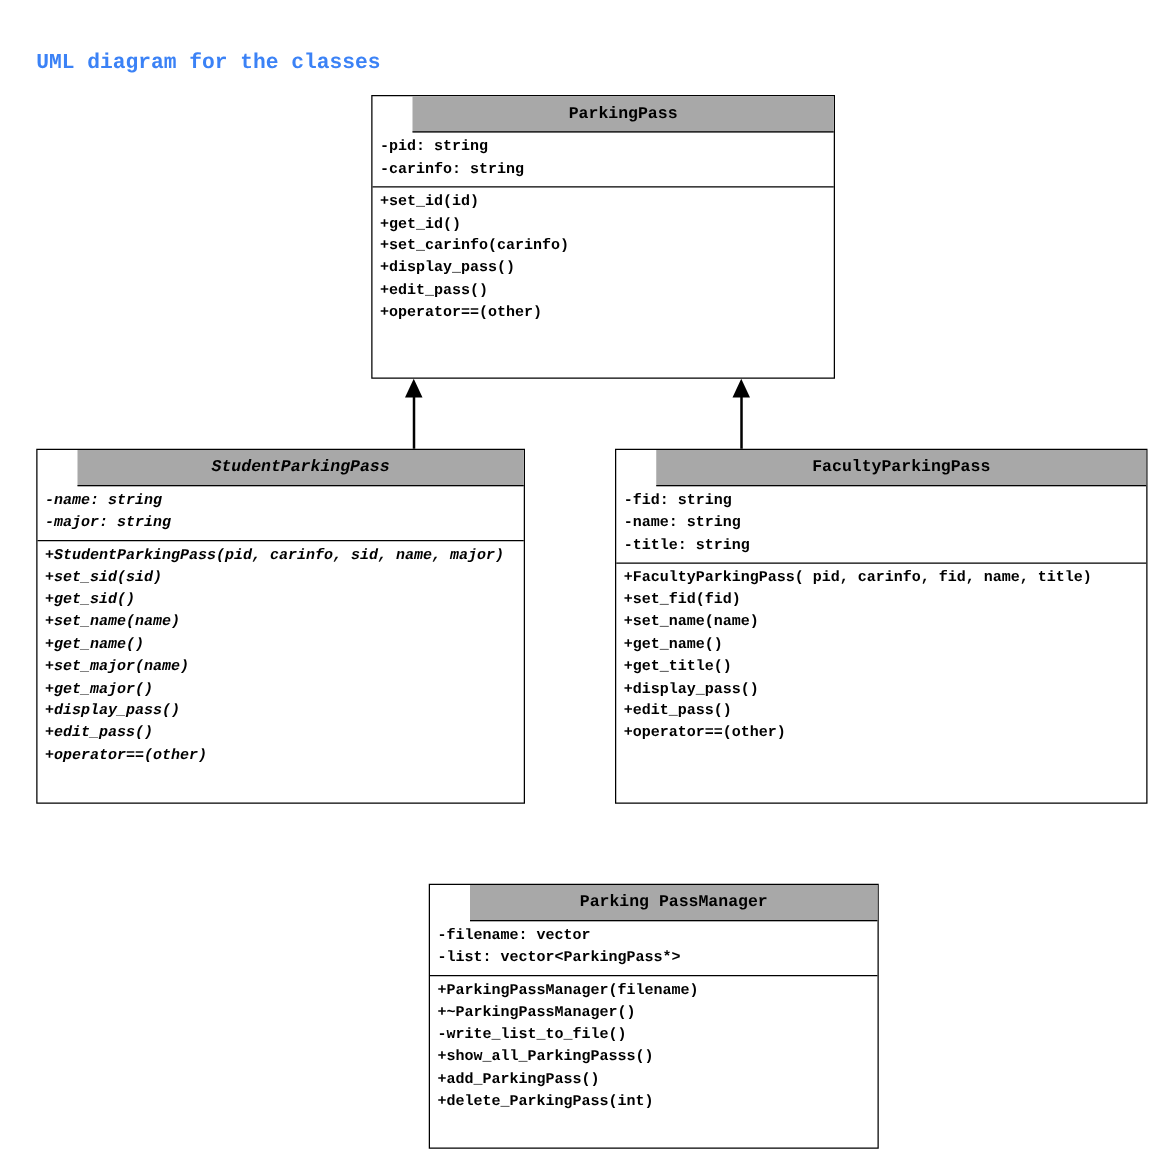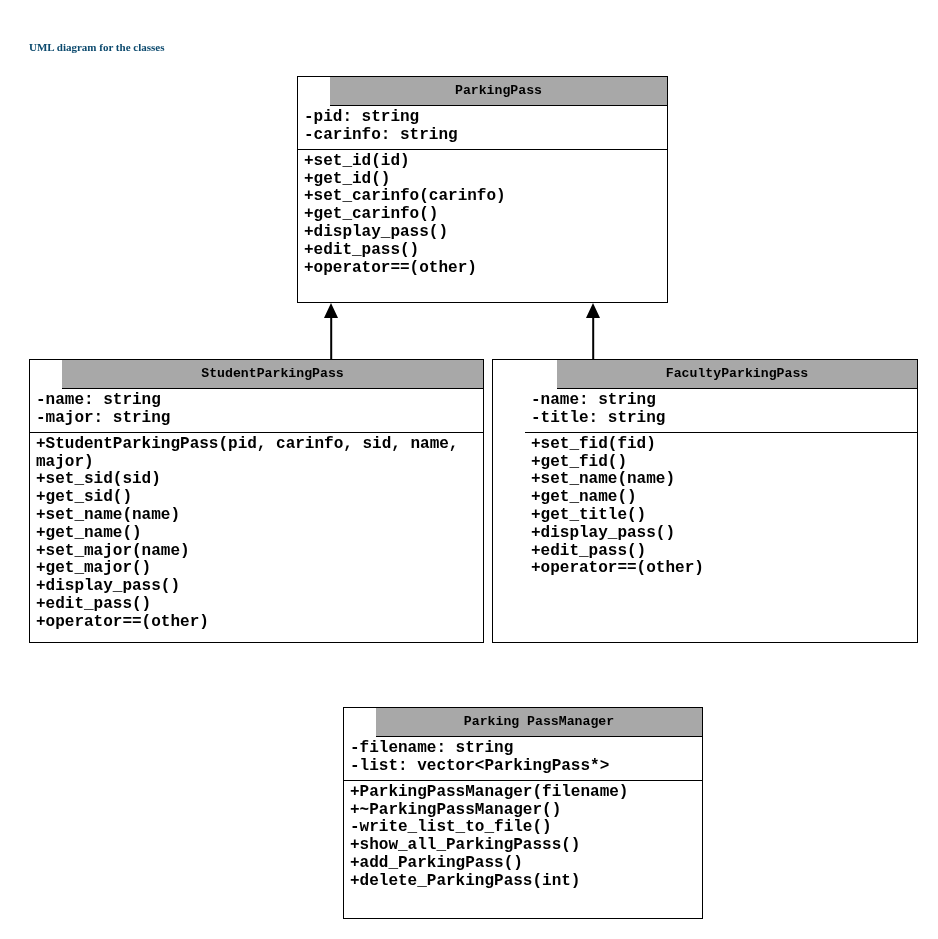--- a/index.html
+++ b/index.html
@@ -13,24 +13,24 @@
     height: 939px;
     position: relative;
     font-family: "Liberation Sans", sans-serif;
     overflow: hidden;
   }
 
   #page-title {
     position: absolute;
     left: 29px;
     top: 41px;
-    font-family: Liberation Serif, serif;
+    font-family: Liberation Mono, monospace;
     font-weight: bold;
-    font-size: 11px;
-    color: #0c4a6e;
+    font-size: 17px;
+    color: #3b82f6;
     letter-spacing: 0px;
     white-space: nowrap;
   }
 
   
   .uml-class {
     position: absolute;
     box-sizing: border-box;
     border: 1.6px solid #000000;
     background: #ffffff;
@@ -50,32 +50,32 @@
   }
   .uml-section {
     padding: 3px 0 4px 0;
   }
   .uml-section.attributes {
     border-bottom: 1.6px solid #000000;
   }
   .uml-row {
     font-family: "Liberation Mono", monospace;
     font-weight: bold;
-    font-size: 16px;
+    font-size: 12px;
     line-height: 17.8px;
     color: #000000;
     padding: 0 0 0 6px;
     white-space: pre-wrap;
     word-break: normal;
   }
 
   
   #class-parkingpass         { left: 297px; top: 76px;  width: 371px; height: 227px; }
-  #class-studentparkingpass  { left: 29px;  top: 359px; width: 455px; height: 284px; }
-  #class-facultyparkingpass  { left: 492px; top: 359px; width: 426px; height: 284px; padding-left: 32px; }
+  #class-studentparkingpass  { left: 29px;  top: 359px; width: 391px; height: 284px; font-style: italic; }
+  #class-facultyparkingpass  { left: 492px; top: 359px; width: 426px; height: 284px; }
   #class-parkingpassmanager  { left: 343px; top: 707px; width: 360px; height: 212px; }
 
   
   .uml-filler { height: 14px; }
 
   
   .gen-arrow {
     position: absolute;
   }
   .gen-arrow .shaft {
@@ -109,21 +109,20 @@
 <div class="uml-class" id="class-parkingpass">
   <div class="uml-header">ParkingPass</div>
   <div class="uml-section attributes">
     <div class="uml-row">-pid: string</div>
     <div class="uml-row">-carinfo: string</div>
   </div>
   <div class="uml-section methods">
     <div class="uml-row">+set_id(id)</div>
     <div class="uml-row">+get_id()</div>
     <div class="uml-row">+set_carinfo(carinfo)</div>
-    <div class="uml-row">+get_carinfo()</div>
     <div class="uml-row">+display_pass()</div>
     <div class="uml-row">+edit_pass()</div>
     <div class="uml-row">+operator==(other)</div>
     <div class="uml-filler"></div>
   </div>
 </div>
 
 <div class="gen-arrow" id="arrow-student">
   <div class="head"></div>
   <div class="shaft"></div>
@@ -149,39 +148,40 @@
     <div class="uml-row">+get_major()</div>
     <div class="uml-row">+display_pass()</div>
     <div class="uml-row">+edit_pass()</div>
     <div class="uml-row">+operator==(other)</div>
   </div>
 </div>
 
 <div class="uml-class" id="class-facultyparkingpass">
   <div class="uml-header">FacultyParkingPass</div>
   <div class="uml-section attributes">
+    <div class="uml-row">-fid: string</div>
     <div class="uml-row">-name: string</div>
     <div class="uml-row">-title: string</div>
   </div>
   <div class="uml-section methods">
+    <div class="uml-row">+FacultyParkingPass( pid, carinfo, fid, name, title)</div>
     <div class="uml-row">+set_fid(fid)</div>
-    <div class="uml-row">+get_fid()</div>
     <div class="uml-row">+set_name(name)</div>
     <div class="uml-row">+get_name()</div>
     <div class="uml-row">+get_title()</div>
     <div class="uml-row">+display_pass()</div>
     <div class="uml-row">+edit_pass()</div>
     <div class="uml-row">+operator==(other)</div>
   </div>
 </div>
 
 <div class="uml-class" id="class-parkingpassmanager">
   <div class="uml-header">Parking PassManager</div>
   <div class="uml-section attributes">
-    <div class="uml-row">-filename: string</div>
+    <div class="uml-row">-filename: vector</div>
     <div class="uml-row">-list: vector&lt;ParkingPass*&gt;</div>
   </div>
   <div class="uml-section methods">
     <div class="uml-row">+ParkingPassManager(filename)</div>
     <div class="uml-row">+~ParkingPassManager()</div>
     <div class="uml-row">-write_list_to_file()</div>
     <div class="uml-row">+show_all_ParkingPasss()</div>
     <div class="uml-row">+add_ParkingPass()</div>
     <div class="uml-row">+delete_ParkingPass(int)</div>
     <div class="uml-filler"></div>

